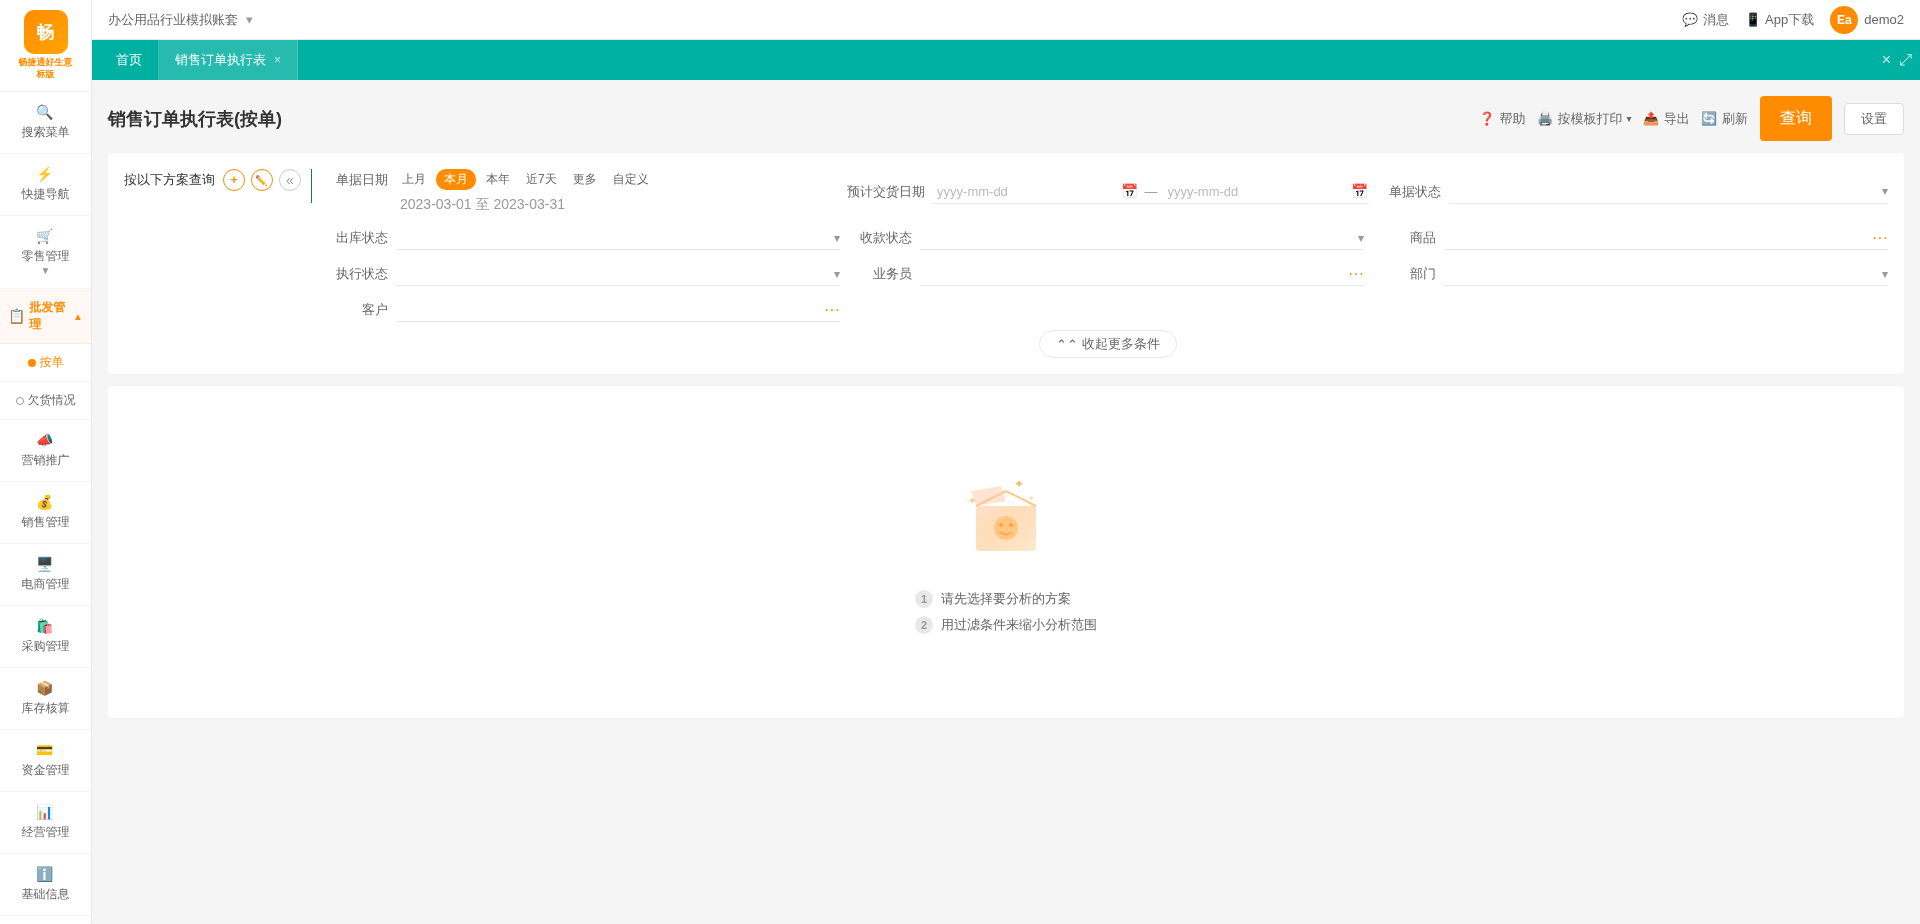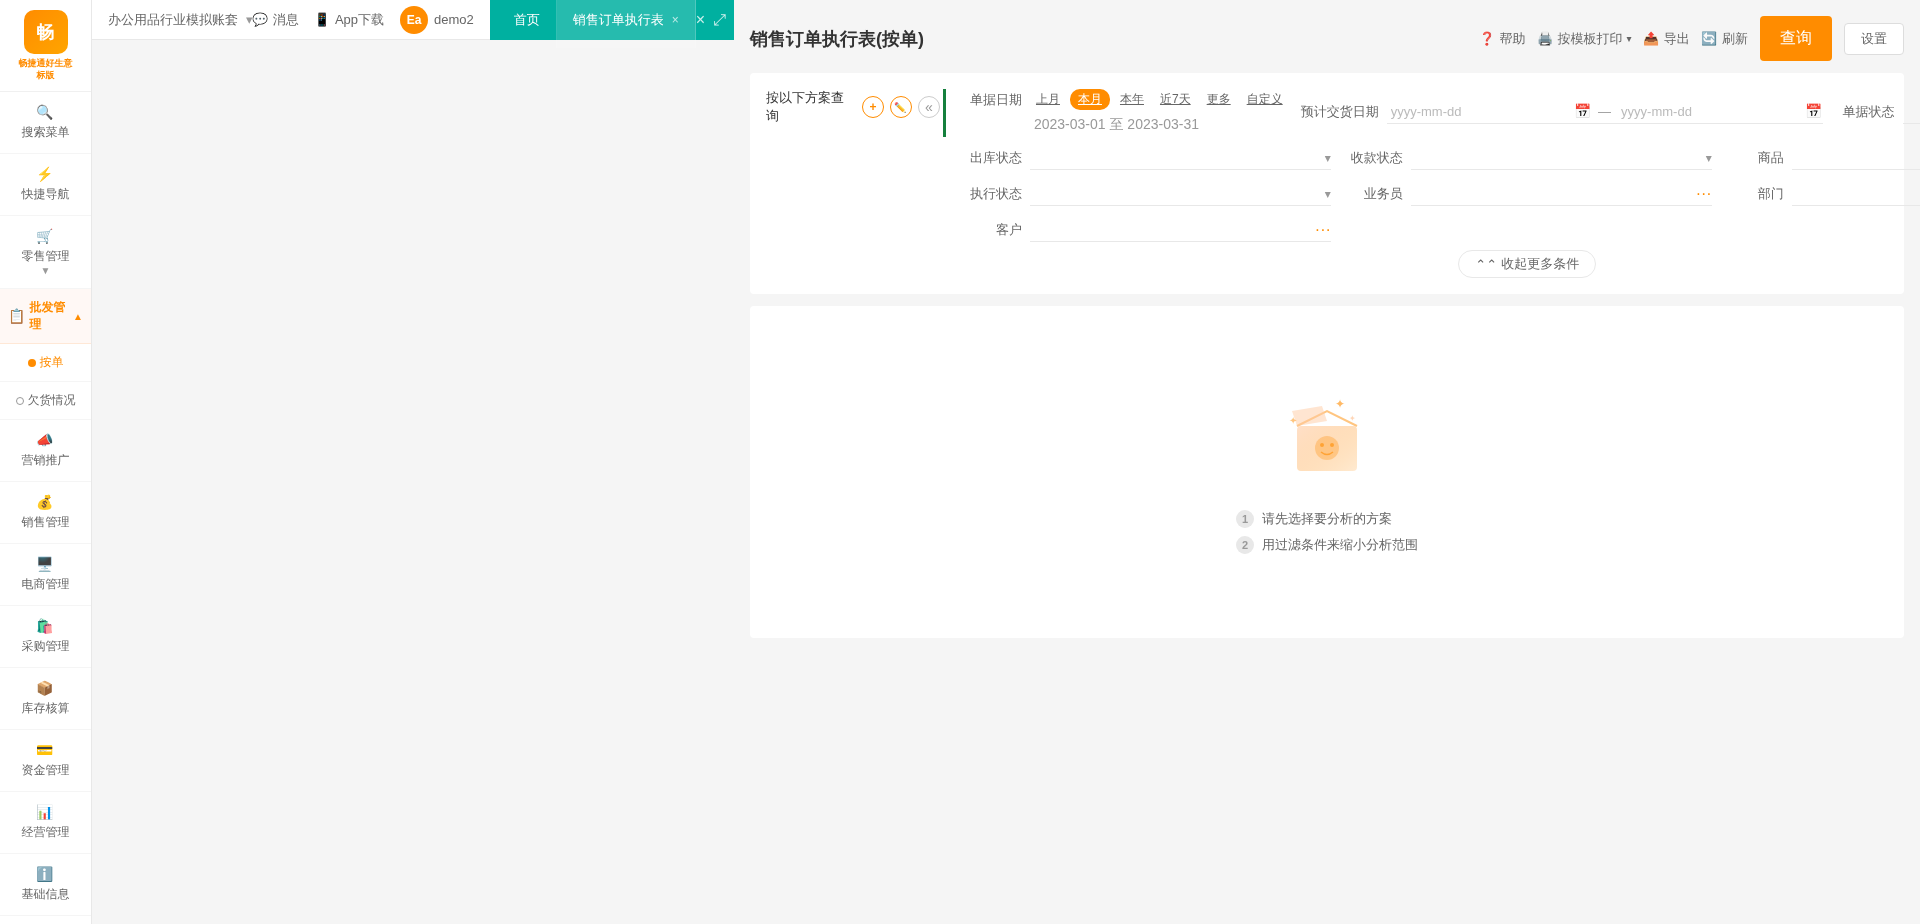--- a/index.html
+++ b/index.html
@@ -2,33 +2,33 @@
 <html><head>
   <meta charset="utf-8">
   <style>
     * { margin: 0; padding: 0; box-sizing: border-box; }
     body { font-family: 'Microsoft YaHei', Arial, sans-serif; font-size: 13px; background: #f5f5f5; color: #333; width: 1920px; height: 924px; overflow: hidden; display: flex; }
 
     
     .sidebar { width: 92px; background: #fff; border-right: 1px solid #e8e8e8; display: flex; flex-direction: column; height: 924px; overflow-y: auto; }
     .sidebar-logo { padding: 10px 8px; display: flex; flex-direction: column; align-items: center; border-bottom: 1px solid #f0f0f0; cursor: pointer; }
     .logo-icon { width: 44px; height: 44px; background: linear-gradient(135deg, #ff8c00, #ffa500); border-radius: 10px; display: flex; align-items: center; justify-content: center; color: white; font-size: 18px; font-weight: bold; }
-    .logo-text { font-size: 10px; color: #666; margin-top: 4px; text-align: center; line-height: 1.3; }
+    .logo-text { font-size: 10px; color: #666; margin-top: 4px; text-align: center; line-height: 1.3; font-family: Liberation Mono, monospace; }
     .sidebar-item { padding: 12px 4px; display: flex; flex-direction: column; align-items: center; cursor: pointer; border-bottom: 1px solid #f5f5f5; transition: background 0.2s; }
     .sidebar-item-label { font-size: 12px; color: #666; margin-top: 4px; text-align: center; }
     .section-header { padding: 10px 8px; display: flex; align-items: center; justify-content: center; cursor: pointer; background: #fff8f5; border-bottom: 1px solid #ffe8d6; }
     .section-header-label { font-size: 12px; color: #ff8c00; font-weight: bold; }
     .section-submenu { background: #fff; }
     .submenu-item { padding: 10px 8px; text-align: center; font-size: 12px; color: #666; cursor: pointer; border-bottom: 1px solid #f5f5f5; display: flex; align-items: center; justify-content: center; gap: 4px; }
     .submenu-item.active { color: #ff8c00; }
     .orange-dot { width: 8px; height: 8px; border-radius: 50%; background: #ff8c00; display: inline-block; }
     .gray-dot { width: 8px; height: 8px; border-radius: 50%; border: 1px solid #999; display: inline-block; }
 
     
-    .main { flex: 1; display: flex; flex-direction: row; height: 924px; }
+    .main { flex: 1; display: flex; flex-direction: column; height: 924px; }
 
     
     .topbar { height: 40px; background: #fff; border-bottom: 1px solid #e8e8e8; display: flex; align-items: center; justify-content: space-between; padding: 0 16px; }
     .topbar-left { display: flex; align-items: center; gap: 8px; font-size: 13px; color: #666; }
     .topbar-dropdown { display: flex; align-items: center; gap: 4px; cursor: pointer; }
     .topbar-right { display: flex; align-items: center; gap: 16px; font-size: 13px; color: #666; }
     .topbar-btn { display: flex; align-items: center; gap: 4px; cursor: pointer; color: #666; }
     .user-avatar { width: 28px; height: 28px; border-radius: 50%; background: #ff8c00; display: flex; align-items: center; justify-content: center; color: white; font-size: 12px; font-weight: bold; }
 
     
@@ -73,21 +73,21 @@
 
     
     .date-range { flex: 1; display: flex; align-items: center; border-bottom: 1px solid #e8e8e8; }
     .date-input-wrap { display: flex; align-items: center; gap: 4px; flex: 1; }
     .date-input-wrap input { flex: 1; border: none; padding: 4px 4px; font-size: 13px; color: #bbb; background: transparent; outline: none; }
     .date-cal-icon { color: #ff8c00; font-size: 14px; cursor: pointer; }
     .date-sep { color: #999; padding: 0 6px; }
 
     
     .date-tabs { display: flex; gap: 4px; align-items: center; flex-wrap: nowrap; }
-    .date-tab { font-size: 12px; color: #666; cursor: pointer; padding: 2px 6px; border-radius: 2px; white-space: nowrap; text-decoration: underline; }
+    .date-tab { font-size: 12px; color: #666; cursor: pointer; padding: 2px 6px; border-radius: 2px; white-space: nowrap; }
     .date-tab.active { background: #ff8c00; color: white; border-radius: 10px; padding: 2px 8px; }
     .date-range-text { font-size: 14px; color: #999; margin-left: 4px; }
 
     
     .collapse-row { display: flex; justify-content: center; margin-top: 8px; }
     .collapse-btn { display: flex; align-items: center; gap: 4px; font-size: 13px; color: #666; cursor: pointer; padding: 4px 16px; border: 1px solid #e8e8e8; border-radius: 20px; background: white; }
 
     
     .empty-state { display: flex; flex-direction: column; align-items: center; justify-content: center; padding: 80px 20px; background: white; border-radius: 4px; }
     .empty-icon { width: 100px; height: 100px; margin-bottom: 20px; }
@@ -244,21 +244,21 @@
           </div>
           <button class="btn-primary">查询</button>
           <button class="btn-settings">设置</button>
         </div>
       </div>
 
       <div class="filter-panel">
 
         <div style="display:flex;align-items:flex-start;gap:0;">
 
-          <div style="min-width:180px;border-right:3px solid #15803d;padding-right:3px;margin-right:16px;">
+          <div style="min-width:180px;border-right:1px solid #15803d;padding-right:10px;margin-right:16px;">
             <div class="filter-section-header">
               <span class="filter-section-title">按以下方案查询</span>
               <div class="filter-section-icons">
                 <div class="filter-icon-btn">+</div>
                 <div class="filter-icon-btn" style="font-size:10px;">✏️</div>
                 <div class="filter-collapse-btn">«</div>
               </div>
             </div>
           </div>
 

